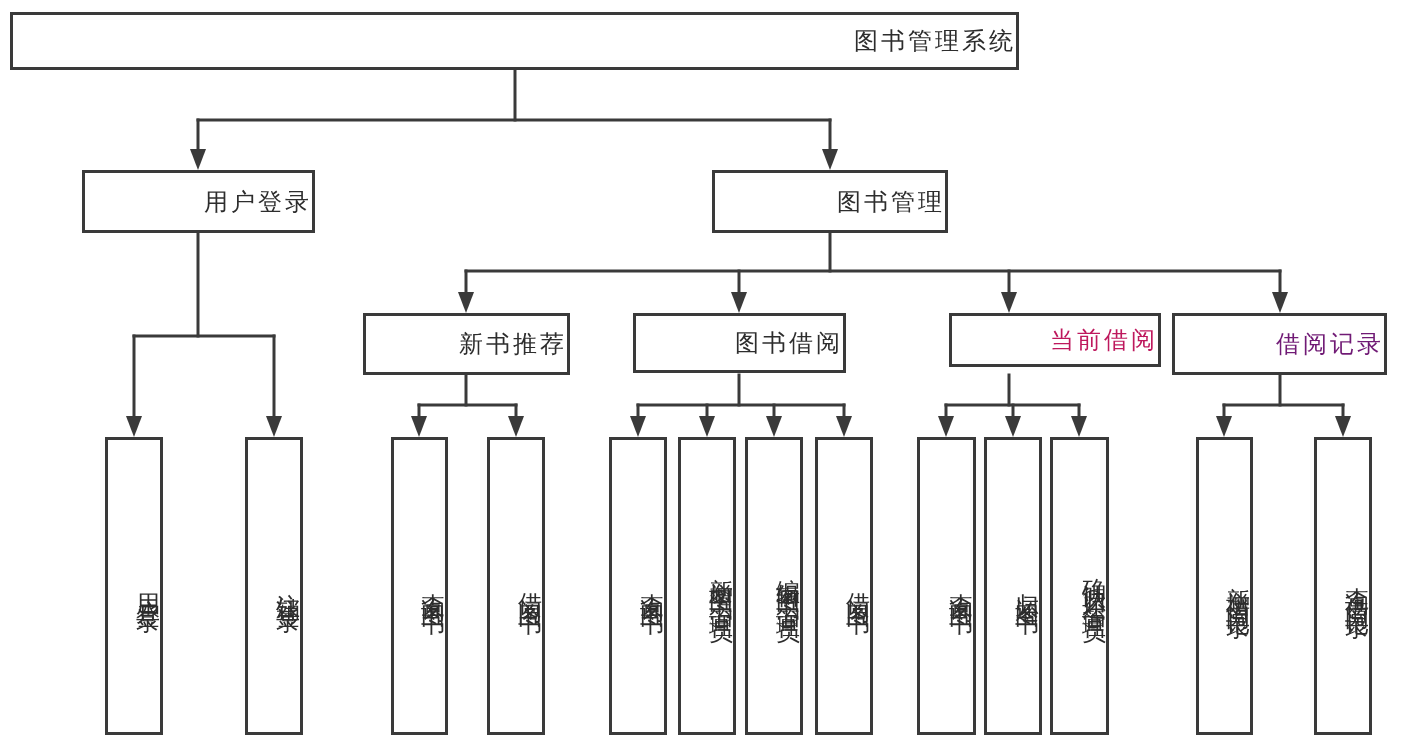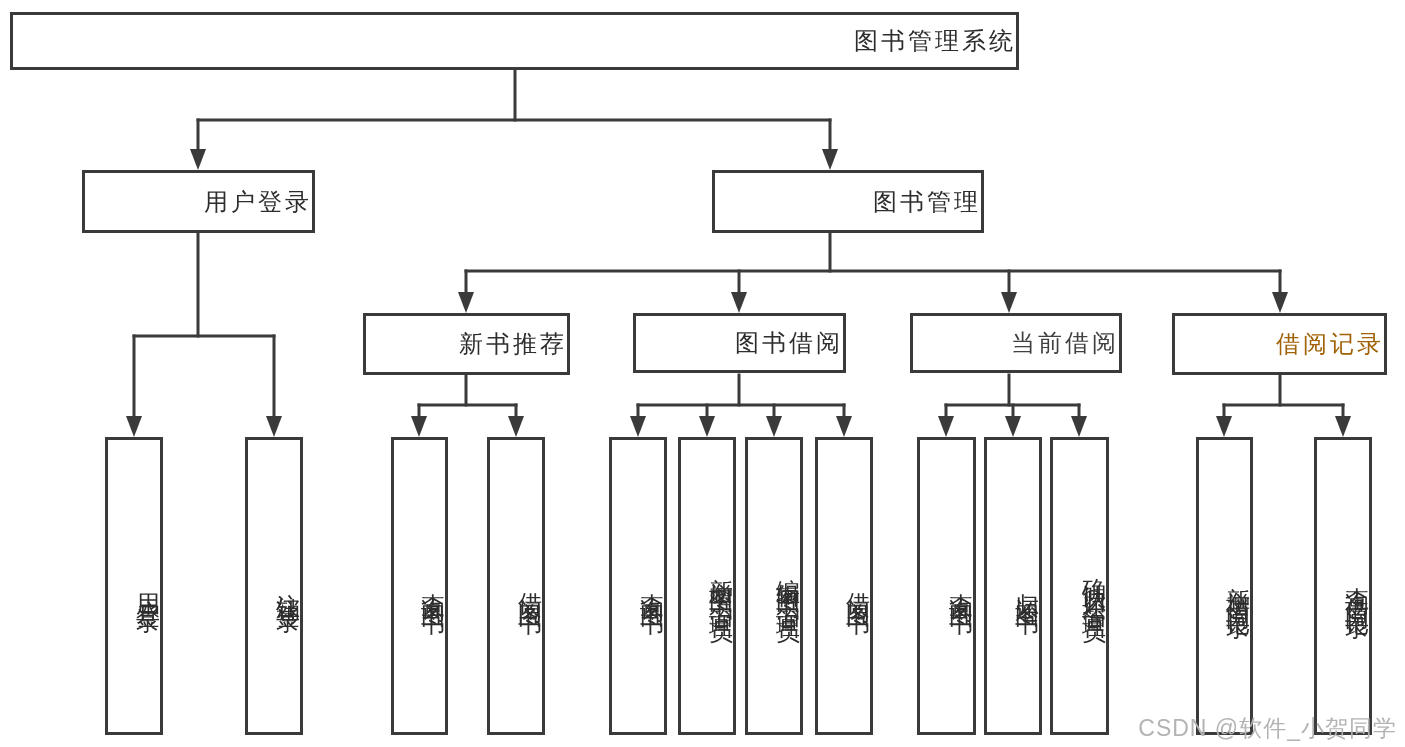--- a/index.html
+++ b/index.html
@@ -110,33 +110,33 @@
       <line x1="1343" y1="405" x2="1343" y2="420" stroke="#3a3a3a" stroke-width="3" stroke-linecap="square"></line>
       <polygon points="1335,416 1351,416 1343,437" fill="#3a3a3a"></polygon>
     </svg>
   <div id="nodes">
       <div class="box h" style="left: 10px; top: 12px; width: 1009px; height: 58px; border-color: rgb(58, 58, 58); color: rgb(45, 45, 45);">
         <span class="lbl">图书管理系统</span>
       </div>
       <div class="box h" style="left: 82px; top: 170px; width: 233px; height: 63px; border-color: rgb(58, 58, 58); color: rgb(45, 45, 45);">
         <span class="lbl">用户登录</span>
       </div>
-      <div class="box h" style="left: 712px; top: 170px; width: 272px; height: 63px; border-color: rgb(58, 58, 58); color: rgb(45, 45, 45);">
+      <div class="box h" style="left: 712px; top: 170px; width: 236px; height: 63px; border-color: rgb(58, 58, 58); color: rgb(45, 45, 45);">
         <span class="lbl">图书管理</span>
       </div>
       <div class="box h" style="left: 363px; top: 313px; width: 207px; height: 62px; border-color: rgb(58, 58, 58); color: rgb(45, 45, 45); padding-left: 39px;">
         <span class="lbl">新书推荐</span>
       </div>
       <div class="box h" style="left: 633px; top: 313px; width: 213px; height: 60px; border-color: rgb(58, 58, 58); color: rgb(45, 45, 45);">
         <span class="lbl">图书借阅</span>
       </div>
-      <div class="box h" style="left: 910px; top: 313px; width: 212px; height: 60px; border-color: rgb(58, 58, 58); color: #404040;">
+      <div class="box h" style="left: 949px; top: 313px; width: 212px; height: 54px; border-color: rgb(58, 58, 58); color: #be185d;">
         <span class="lbl">当前借阅</span>
       </div>
-      <div class="box h" style="left: 1172px; top: 313px; width: 215px; height: 62px; border-color: rgb(58, 58, 58); color: #a16207;">
+      <div class="box h" style="left: 1172px; top: 313px; width: 215px; height: 62px; border-color: rgb(58, 58, 58); color: #701a75;">
         <span class="lbl">借阅记录</span>
       </div>
       <div class="box v" style="left: 105px; top: 437px; width: 58px; height: 298px; border-color: rgb(58, 58, 58); color: rgb(45, 45, 45);">
         <span class="lbl">用户登录</span>
       </div>
       <div class="box v" style="left: 245px; top: 437px; width: 58px; height: 298px; border-color: rgb(58, 58, 58); color: rgb(45, 45, 45);">
         <span class="lbl">注销登录</span>
       </div>
       <div class="box v" style="left: 391px; top: 437px; width: 57px; height: 298px; border-color: rgb(58, 58, 58); color: rgb(45, 45, 45);">
         <span class="lbl">查询图书</span>
@@ -165,14 +165,13 @@
       <div class="box v" style="left: 1050px; top: 437px; width: 59px; height: 298px; border-color: rgb(58, 58, 58); color: rgb(45, 45, 45);">
         <span class="lbl">确认归还（管理员）</span>
       </div>
       <div class="box v" style="left: 1196px; top: 437px; width: 57px; height: 298px; border-color: rgb(58, 58, 58); color: rgb(45, 45, 45);">
         <span class="lbl">新增借阅记录</span>
       </div>
       <div class="box v" style="left: 1314px; top: 437px; width: 58px; height: 298px; border-color: rgb(58, 58, 58); color: rgb(45, 45, 45);">
         <span class="lbl">查询借阅记录</span>
       </div>
     </div>
-  <div class="watermark" style="color: rgb(179, 179, 179);">CSDN @软件_小贺同学</div>
 </div>
 
 </body></html>

